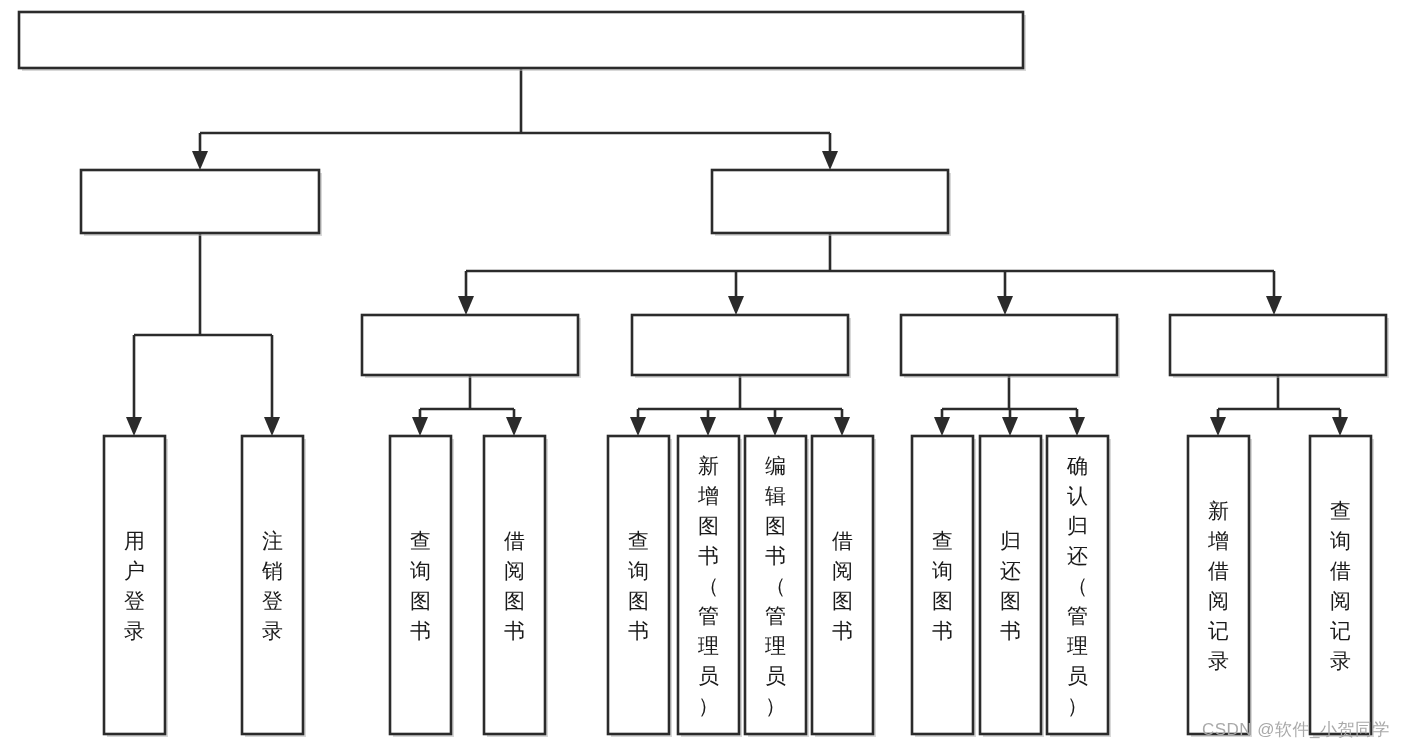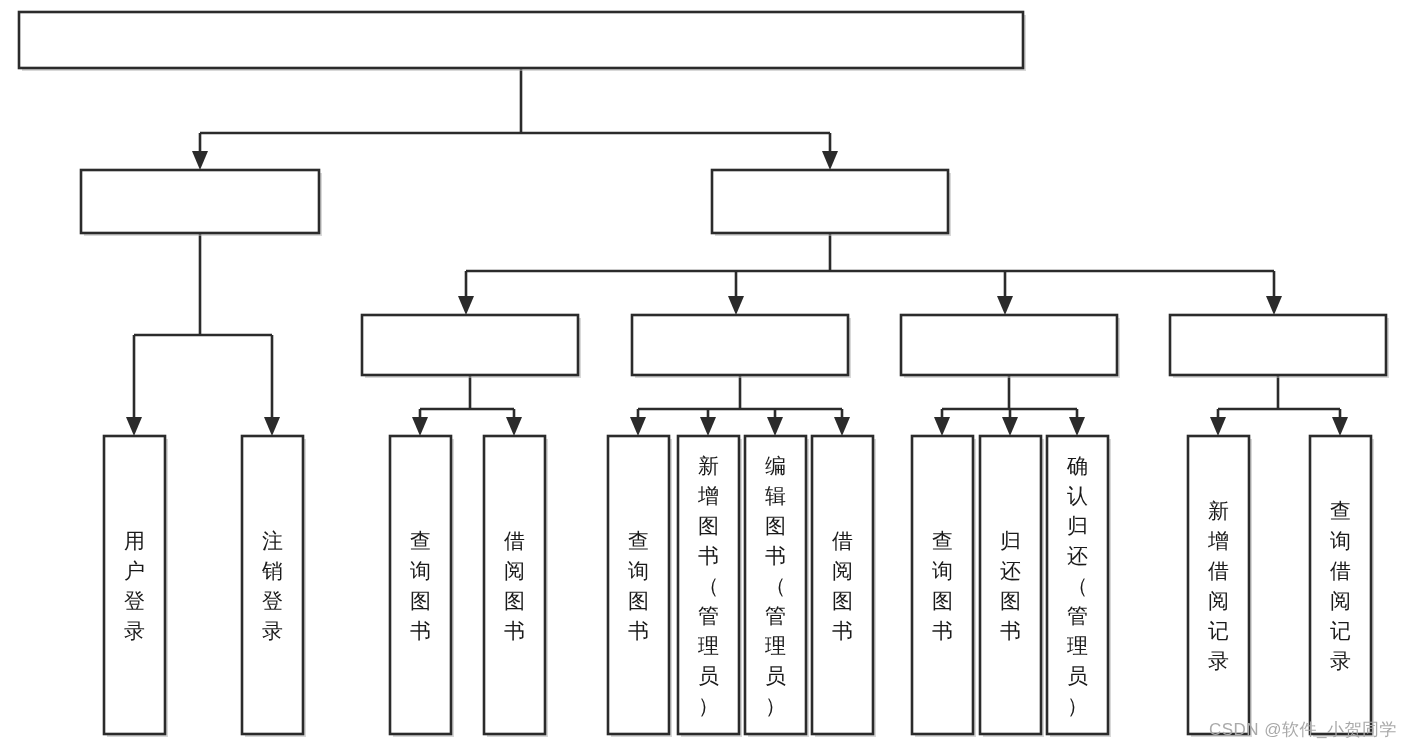--- a/index.html
+++ b/index.html
@@ -53,21 +53,21 @@
     dominant-baseline: middle;
   }
   .node-label-v {
     font-family: "Liberation Sans", "DejaVu Sans", sans-serif;
     font-size: 21px;
     fill: #1a1a1a;
     text-anchor: middle;
   }
   .watermark {
     position: absolute;
-    right: 8px;
+    right: 15px;
     bottom: 6px;
     font-family: "Liberation Sans", "DejaVu Sans", sans-serif;
     font-size: 17px;
     color: #a9a9a9;
     letter-spacing: 0.5px;
     white-space: nowrap;
     pointer-events: none;
   }
 </style>
 </head>

